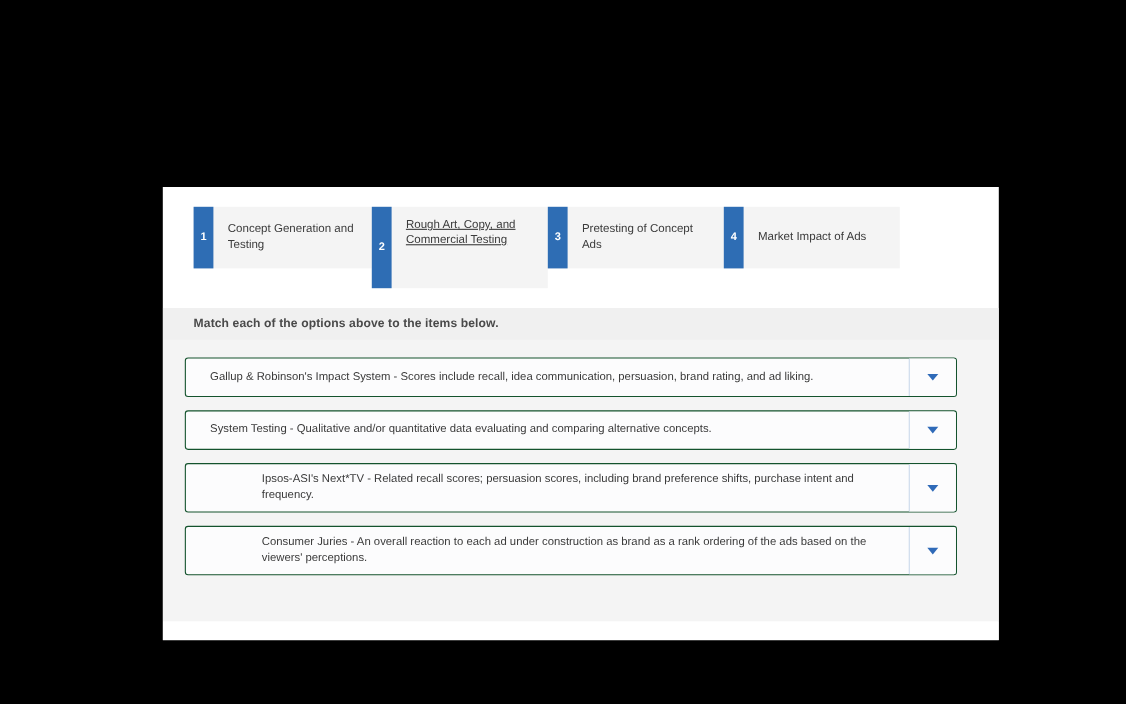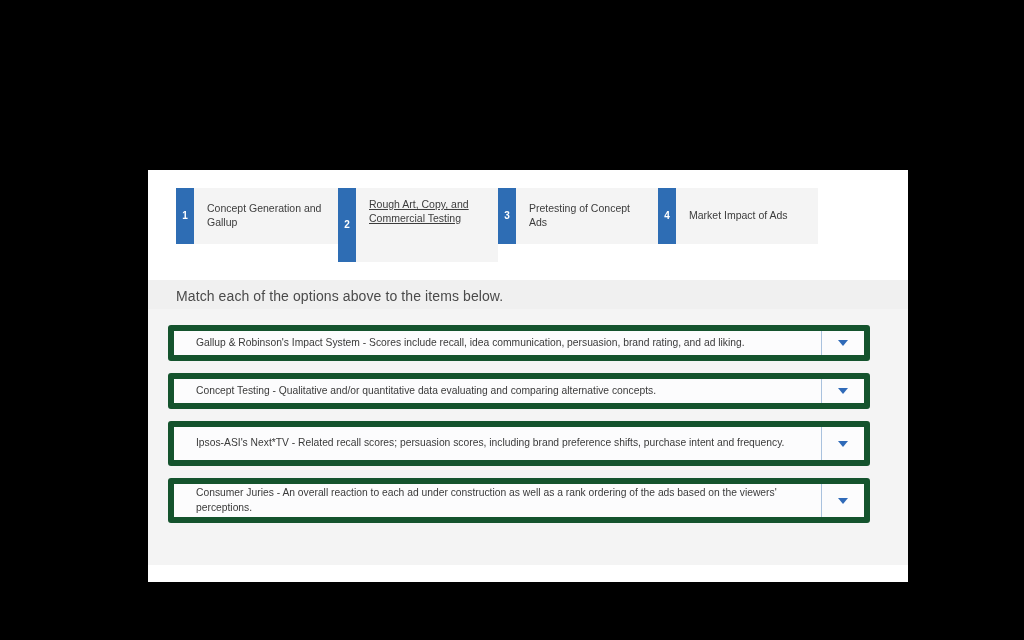--- a/index.html
+++ b/index.html
@@ -86,48 +86,49 @@
     left: 0;
     top: 110px;
     width: 760px;
     height: 29px;
     background: #f0f0f0;
   }
   #band .band-text {
     position: absolute;
     left: 28px;
     top: 8px;
-    font-size: 14px;
+    font-size: 11px;
     color: #4a4a4a;
     letter-spacing: 0.1px;
+    font-weight: bold;
   }
 
   
   #list-area {
     position: absolute;
     left: 0;
     top: 139px;
     width: 760px;
     height: 256px;
     background: #f4f4f4;
     padding-top: 16px;
     box-sizing: border-box;
   }
 
   .row {
     display: flex;
     align-items: stretch;
     margin: 0 38px 12px 20px;
     background: #fcfcfd;
-    border: 6px solid #14532d;
+    border: 1px solid #14532d;
     border-radius: 3px;
     box-sizing: border-box;
     min-height: 36px;
   }
-  .row.two-line { min-height: 45px; }
+  .row.two-line { min-height: 45px; padding-left: 47px; }
 
   .row-text {
     flex: 1;
     padding: 0 12px 0 22px;
     font-size: 10.3px;
     line-height: 1.38;
     color: #3a3a3a;
     display: flex;
     align-items: center;
   }
@@ -168,21 +169,21 @@
 
 <div id="screen">
 
   <div id="panel">
 
     <div class="stepper">
 
       <div class="step-wrap">
         <div class="step-card w1">
           <div class="step-num">1</div>
-          <div class="step-label">Concept Generation and Gallup</div>
+          <div class="step-label">Concept Generation and Testing</div>
         </div>
       </div>
 
       <div class="step-wrap tall">
         <div class="step-card w2 tall">
           <div class="step-num">2</div>
           <div class="step-label">Rough Art, Copy, and Commercial Testing</div>
         </div>
       </div>
 
@@ -209,35 +210,35 @@
     <div id="list-area">
 
       <div class="row">
         <div class="row-text">Gallup &amp; Robinson's Impact System - Scores include recall, idea communication, persuasion, brand rating, and ad liking.</div>
         <div class="row-dd">
           <span class="caret"></span>
         </div>
       </div>
 
       <div class="row">
-        <div class="row-text">Concept Testing - Qualitative and/or quantitative data evaluating and comparing alternative concepts.</div>
+        <div class="row-text">System Testing - Qualitative and/or quantitative data evaluating and comparing alternative concepts.</div>
         <div class="row-dd">
           <span class="caret"></span>
         </div>
       </div>
 
       <div class="row two-line">
         <div class="row-text">Ipsos-ASI's Next*TV - Related recall scores; persuasion scores, including brand preference shifts, purchase intent and frequency.</div>
         <div class="row-dd">
           <span class="caret"></span>
         </div>
       </div>
 
       <div class="row two-line">
-        <div class="row-text">Consumer Juries - An overall reaction to each ad under construction as well as a rank ordering of the ads based on the viewers' perceptions.</div>
+        <div class="row-text">Consumer Juries - An overall reaction to each ad under construction as brand as a rank ordering of the ads based on the viewers' perceptions.</div>
         <div class="row-dd">
           <span class="caret"></span>
         </div>
       </div>
 
     </div>
 
     <div id="bottom-strip"></div>
 
   </div>

